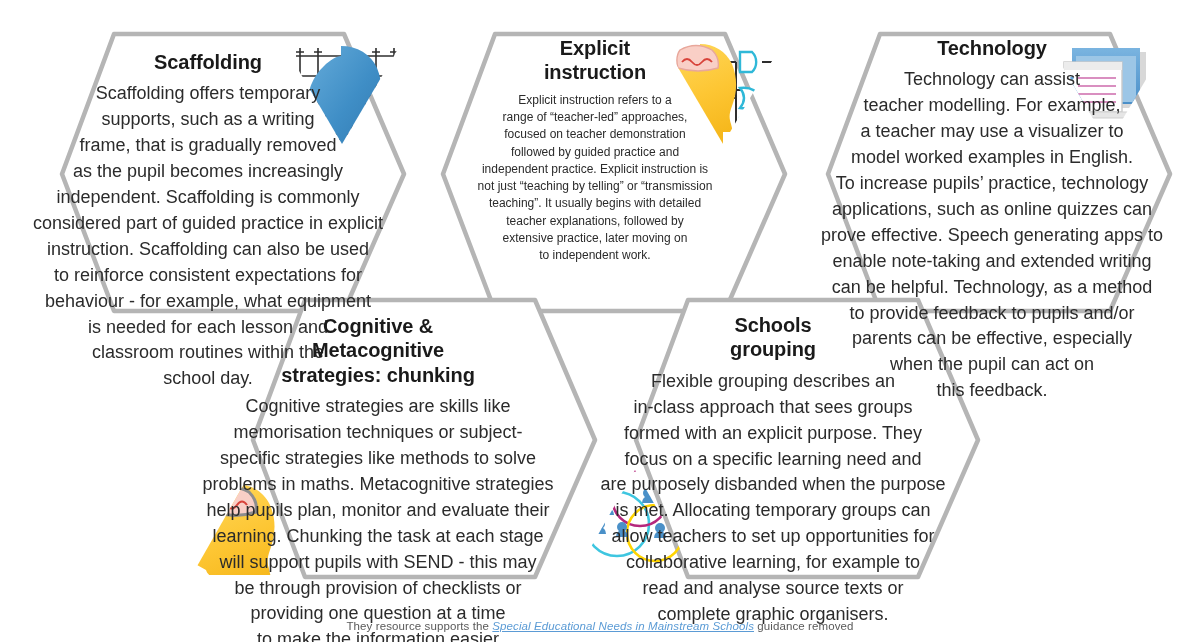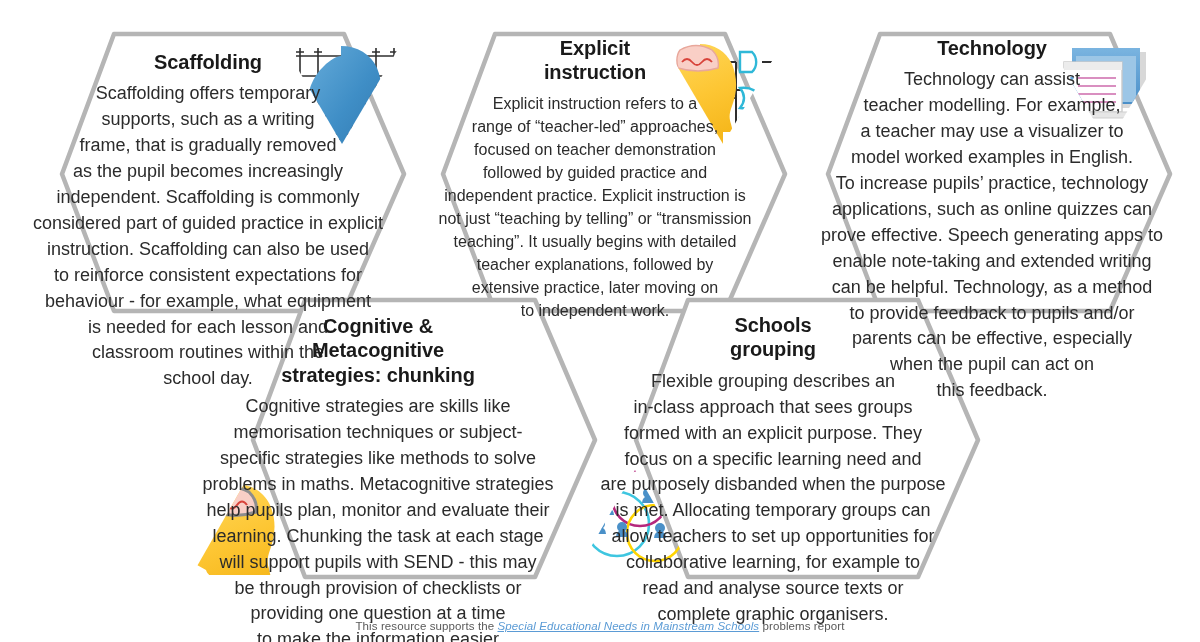--- a/index.html
+++ b/index.html
@@ -54,21 +54,21 @@
     white-space: pre-line;
   }
 
   
   #t-scaffolding  { left: 28px;  top: 50px;  width: 360px; }
   #t-explicit     { left: 430px; top: 36px;  width: 330px; }
   #t-technology   { left: 806px; top: 36px;  width: 372px; }
   #t-cognitive    { left: 200px; top: 314px; width: 356px; }
   #t-flexible     { left: 596px; top: 313px; width: 354px; }
 
-  #t-explicit .hex-body { font-size: 16px; }
+  #t-explicit .hex-body { font-size: 12px; }
 
   
   .footer {
     position: absolute;
     left: 0;
     top: 620px;
     width: 1200px;
     text-align: center;
     font-size: 11.5px;
     color: #595959;
@@ -366,16 +366,16 @@
 focus on a specific learning need and
 are purposely disbanded when the purpose
 is met. Allocating temporary groups can
 allow teachers to set up opportunities for
 collaborative learning, for example to
 read and analyse source texts or
 complete graphic organisers.</p>
   </div>
 
   <div class="footer">
-    <span>This resource supports the </span><a class="lnk" href="#">Special Educational Needs in Mainstream Schools</a><span> problems report</span>
+    <span>They resource supports the </span><a class="lnk" href="#">Special Educational Needs in Mainstream Schools</a><span> guidance removed</span>
   </div>
 
 </div>
 
 </body></html>

